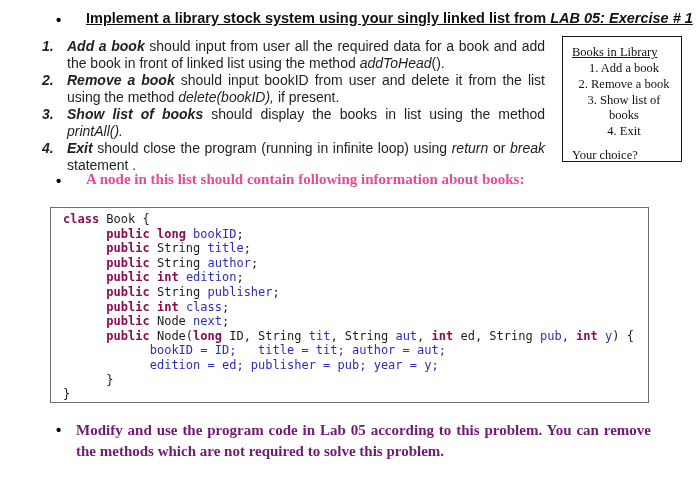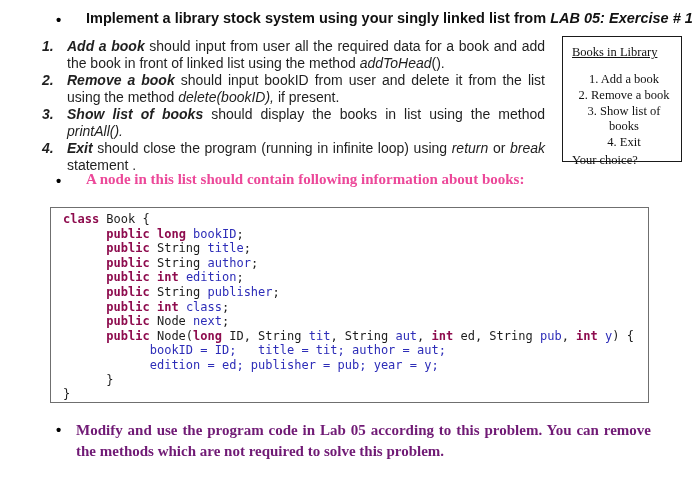--- a/index.html
+++ b/index.html
@@ -12,43 +12,43 @@
   .page{position:relative;width:700px;height:491px;background:#ffffff;overflow:hidden;}
 
   
   .bullet{position:absolute;font-weight:bold;color:#000;font-size:15px;}
   .header-bullet{left:56px;top:11px;}
   .header-text{
     position:absolute;left:86px;top:10px;width:600px;
     font-size:14.5px;font-weight:bold;color:#111;
     white-space:nowrap;
   }
-  .header-text .underlined{}
+  .header-text .underlined{text-decoration:underline;}
   .header-ref{font-style:italic;}
 
   
   .task-list{position:absolute;left:42px;top:38px;width:503px;}
   .task-row{display:flex;}
   .task-num{width:25px;flex:0 0 25px;font-weight:bold;font-style:italic;
     font-size:14px;line-height:17px;color:#1f1f1f;}
   .task-text{flex:1;font-size:14px;line-height:17px;color:#1f1f1f;
     text-align:justify;}
   .seg-bi{font-weight:bold;font-style:italic;}
   .seg-i{font-style:italic;}
 
   
   .menu-box{
     position:absolute;left:562px;top:36px;width:120px;height:126px;
     border:1px solid #1a1a1a;background:#fff;
     font-family:"Liberation Serif",serif;font-size:12.5px;color:#111;
     padding:8px 5px 0 9px;
   }
-  .menu-title{text-decoration:underline;margin-bottom:12px;}
+  .menu-title{text-decoration:underline;margin-bottom:1px;}
   .menu-item{line-height:15.8px;text-align:center;}
-  .menu-prompt{margin-top:2px;}
+  .menu-prompt{margin-top:8px;}
 
   
   .node-bullet{left:56px;top:172px;}
   .node-text{
     position:absolute;left:86px;top:171px;width:600px;
     font-family:"Liberation Serif",serif;font-size:15px;font-weight:bold;
     color:#ec4899;white-space:nowrap;
   }
 
   

